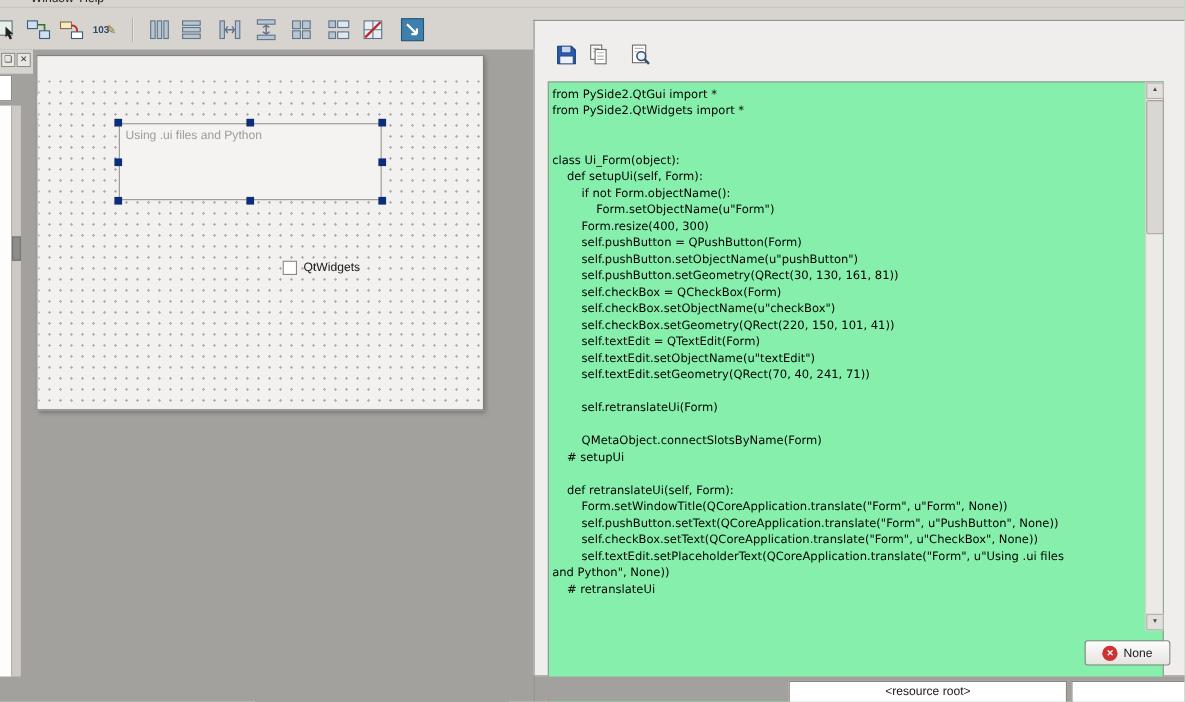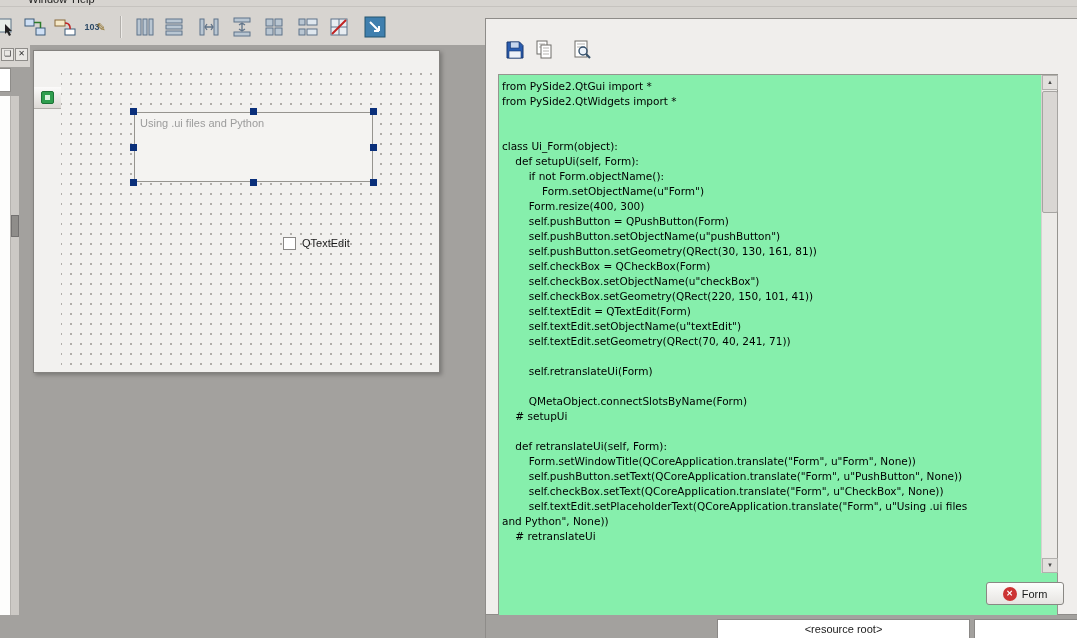--- a/index.html
+++ b/index.html
@@ -29,21 +29,21 @@
 
   
   #form-window{left:33px;top:50px;width:407px;height:323px;background:#f2f1ef;border:1px solid #84827f;box-sizing:border-box;box-shadow:2px 2px 4px rgba(0,0,0,.25);}
   #fw-titlebar{position:absolute;left:0;top:0;right:12px;height:21px;background:linear-gradient(#fcfbfa,#dcd9d5);border-bottom:1px solid #b0ada9;margin-top:36px;}
   #fw-icon{position:absolute;left:7px;top:4px;width:13px;height:13px;background:#2f9e4e;border:1px solid #1d7336;border-radius:2px;box-sizing:border-box;}
   #fw-icon::after{content:"";position:absolute;left:3px;top:3px;width:5px;height:5px;background:#d9f2df;}
   #fw-title{position:absolute;left:0;right:0;top:3px;text-align:center;font-size:11px;}
   .fw-btn{position:absolute;top:3px;height:15px;background:linear-gradient(#fafaf9,#e4e2df);border:1px solid #6e6c69;box-sizing:border-box;font-size:9px;line-height:12px;text-align:center;}
   #fw-min{right:28px;width:15px;}
   #fw-close{right:7px;width:17px;font-weight:bold;border-width:2px;line-height:10px;}
-  #fw-body{position:absolute;left:1px;top:22px;right:1px;bottom:1px;background-color:#f2f1ef;background-image:radial-gradient(#b1aeaa 1px,transparent 1.3px);background-size:10px 10px;background-position:5px 6px;margin-left:26px;}
+  #fw-body{position:absolute;left:1px;top:22px;right:1px;bottom:1px;background-color:#f2f1ef;background-image:radial-gradient(#b1aeaa 1px,transparent 1.3px);background-size:10px 10px;background-position:5px 6px;}
 
   
   #te-wrap{position:absolute;left:73px;top:39px;width:239px;height:70px;}
   #textedit{position:absolute;left:0;top:0;right:0;bottom:0;background:#f4f3f1;border:1px solid #96948f;box-sizing:border-box;}
   #te-placeholder{position:absolute;left:5px;top:4px;font-size:11px;color:#9c9c9c;}
   .handle{position:absolute;width:7px;height:7px;background:var(--selection-handle,#0a2f7a);}
   .h-tl{left:-4px;top:-4px}.h-tm{left:calc(50% - 3.5px);top:-4px}.h-tr{right:-4px;top:-4px}
   .h-ml{left:-4px;top:calc(50% - 3.5px)}.h-mr{right:-4px;top:calc(50% - 3.5px)}
   .h-bl{left:-4px;bottom:-4px}.h-bm{left:calc(50% - 3.5px);bottom:-4px}.h-br{right:-4px;bottom:-4px}
   #pushbutton{position:absolute;left:33px;top:134px;width:159px;height:72px;background:linear-gradient(#f9f8f7,#e9e7e4);border:1px solid #999793;border-radius:3px;box-sizing:border-box;display:flex;align-items:center;justify-content:center;font-size:11px;}
@@ -190,21 +190,21 @@
         <div class="handle h-tm"></div>
         <div class="handle h-tr"></div>
         <div class="handle h-ml"></div>
         <div class="handle h-mr"></div>
         <div class="handle h-bl"></div>
         <div class="handle h-bm"></div>
         <div class="handle h-br"></div>
       </div>
       <div id="checkbox-row">
         <div id="checkbox-indicator"></div>
-        <span id="checkbox-label">QTextEdit</span>
+        <span id="checkbox-label">QtWidgets</span>
       </div>
     </div>
   </div>
 
   <div id="code-dialog" class="abs">
     <div class="dlg-icon" style="left:16px">
       <svg width="22" height="22" viewBox="0 0 22 22">
           <path d="M3 3 h12.5 l3.5 3.5 V19 H3 z" fill="#2a5db0" stroke="#17376e"></path>
           <rect x="6.5" y="3" width="8.5" height="6" fill="#c6d6ee" stroke="#17376e" stroke-width="0.6"></rect>
           <rect x="5" y="12" width="12" height="7" fill="#eef2f9" stroke="#17376e" stroke-width="0.6"></rect>
@@ -265,21 +265,21 @@
     # retranslateUi</div>
       <div id="vscroll">
         <div class="scroll-btn" style="top:0">▲</div>
         <div id="vthumb"></div>
         <div class="scroll-btn" style="bottom:0">▼</div>
       </div>
     </div>
 
     <div id="close-btn">
       <span id="close-btn-icon">✕</span>
-      <span>Form</span>
+      <span>None</span>
     </div>
   </div>
 
   <div id="bottom-strip" class="abs"></div>
   <div id="resource-box" class="abs">&lt;resource root&gt;</div>
   <div id="resource-box2" class="abs"></div>
 
 </div>
 
 </body></html>

